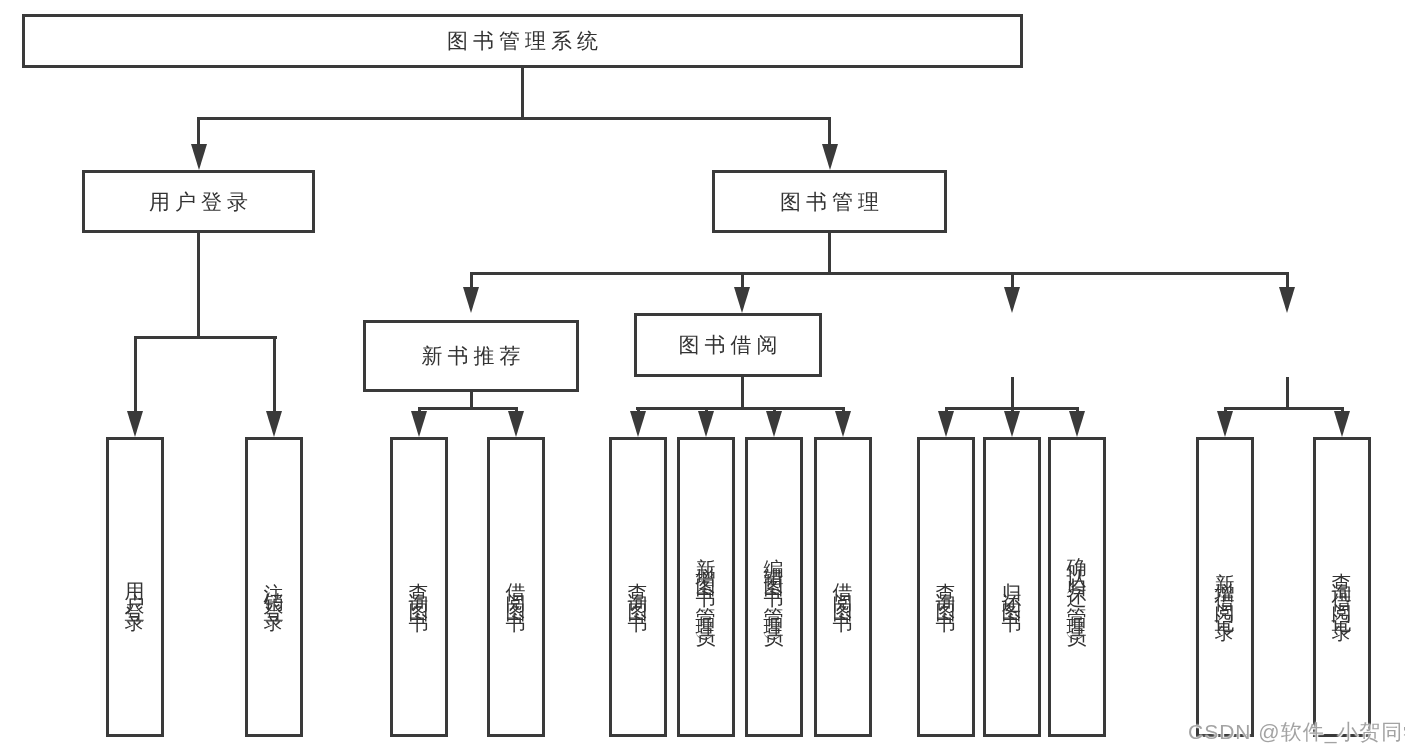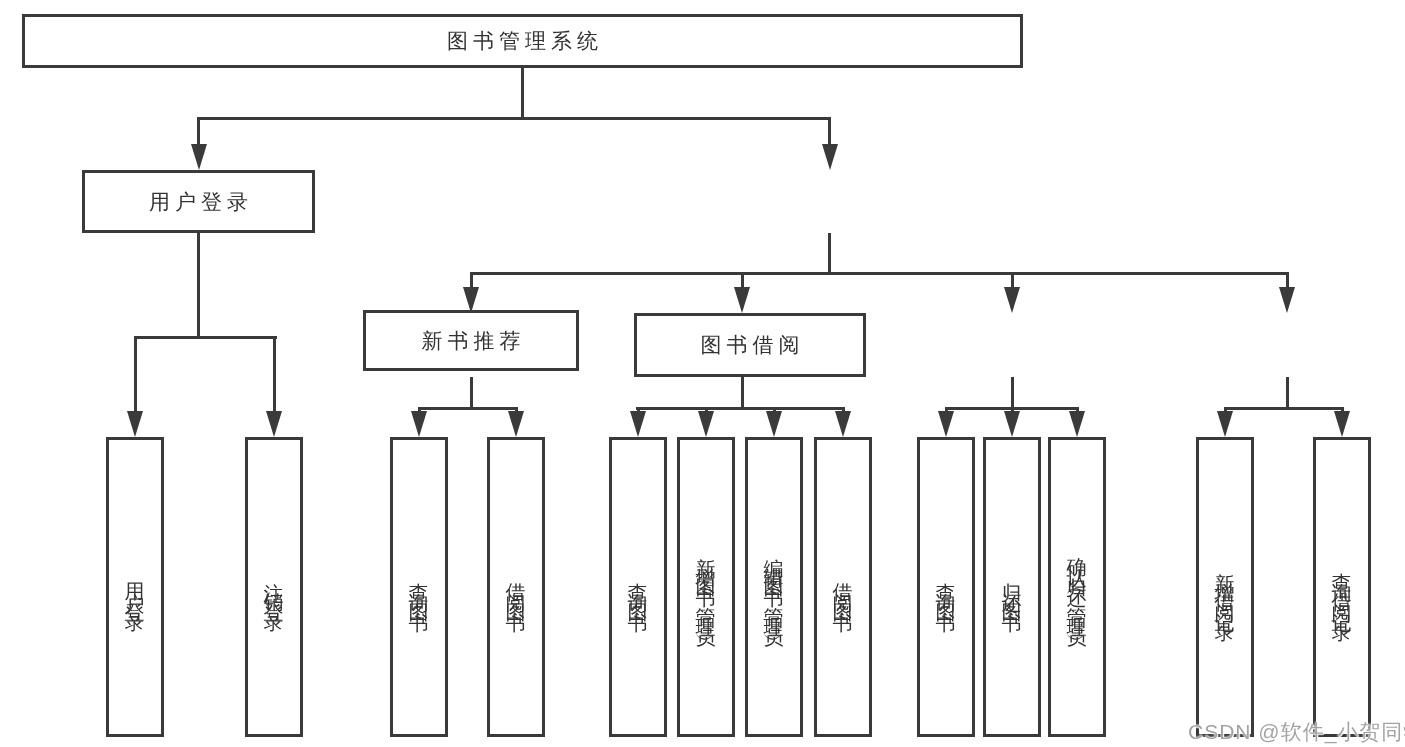--- a/index.html
+++ b/index.html
@@ -88,25 +88,28 @@
       <div class="ctri" style="left: 1334px; top: 411px;"></div>
     </div>
 
   <div class="box" style="left:22px;top:14px;width:1001px;height:54px">
     <span class="hlabel">图书管理系统</span>
   </div>
 
   <div class="box" style="left:82px;top:170px;width:233px;height:63px">
     <span class="hlabel">用户登录</span>
   </div>
+  <div class="box" style="left:712px;top:170px;width:235px;height:63px">
+    <span class="hlabel">图书管理</span>
+  </div>
 
-  <div class="box" style="left:363px;top:310px;width:216px;height:61px">
+  <div class="box" style="left:363px;top:320px;width:216px;height:72px">
     <span class="hlabel">新书推荐</span>
   </div>
-  <div class="box" style="left:634px;top:313px;width:232px;height:64px">
+  <div class="box" style="left:634px;top:313px;width:188px;height:64px">
     <span class="hlabel">图书借阅</span>
   </div>
 
   <div class="box" style="left:106px;top:437px;width:58px;height:300px">
     <span class="vlabel">用户登录</span>
   </div>
   <div class="box" style="left:245px;top:437px;width:58px;height:300px">
     <span class="vlabel">注销登录</span>
   </div>
 

